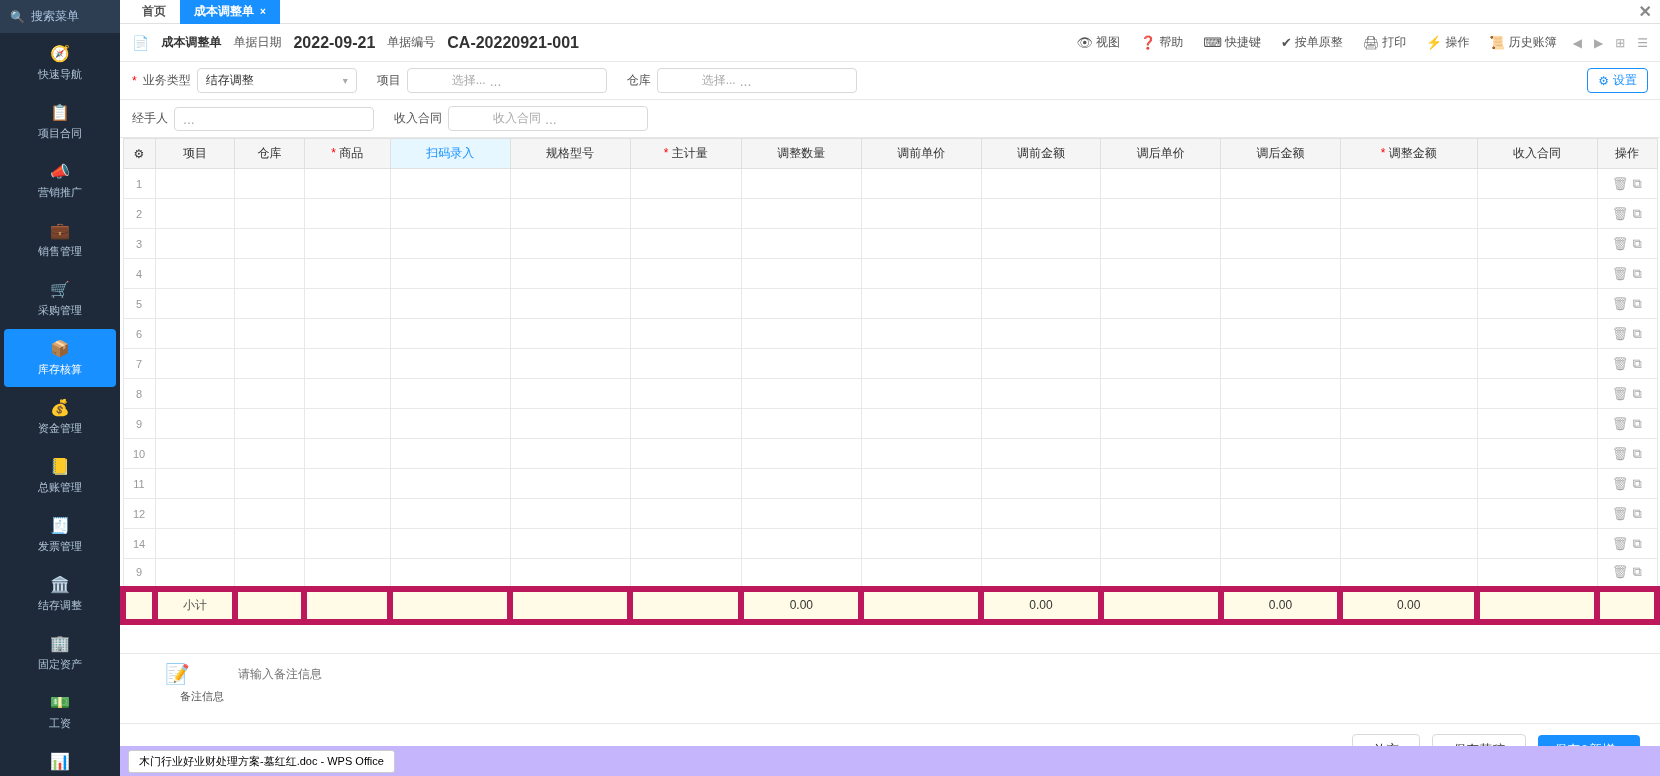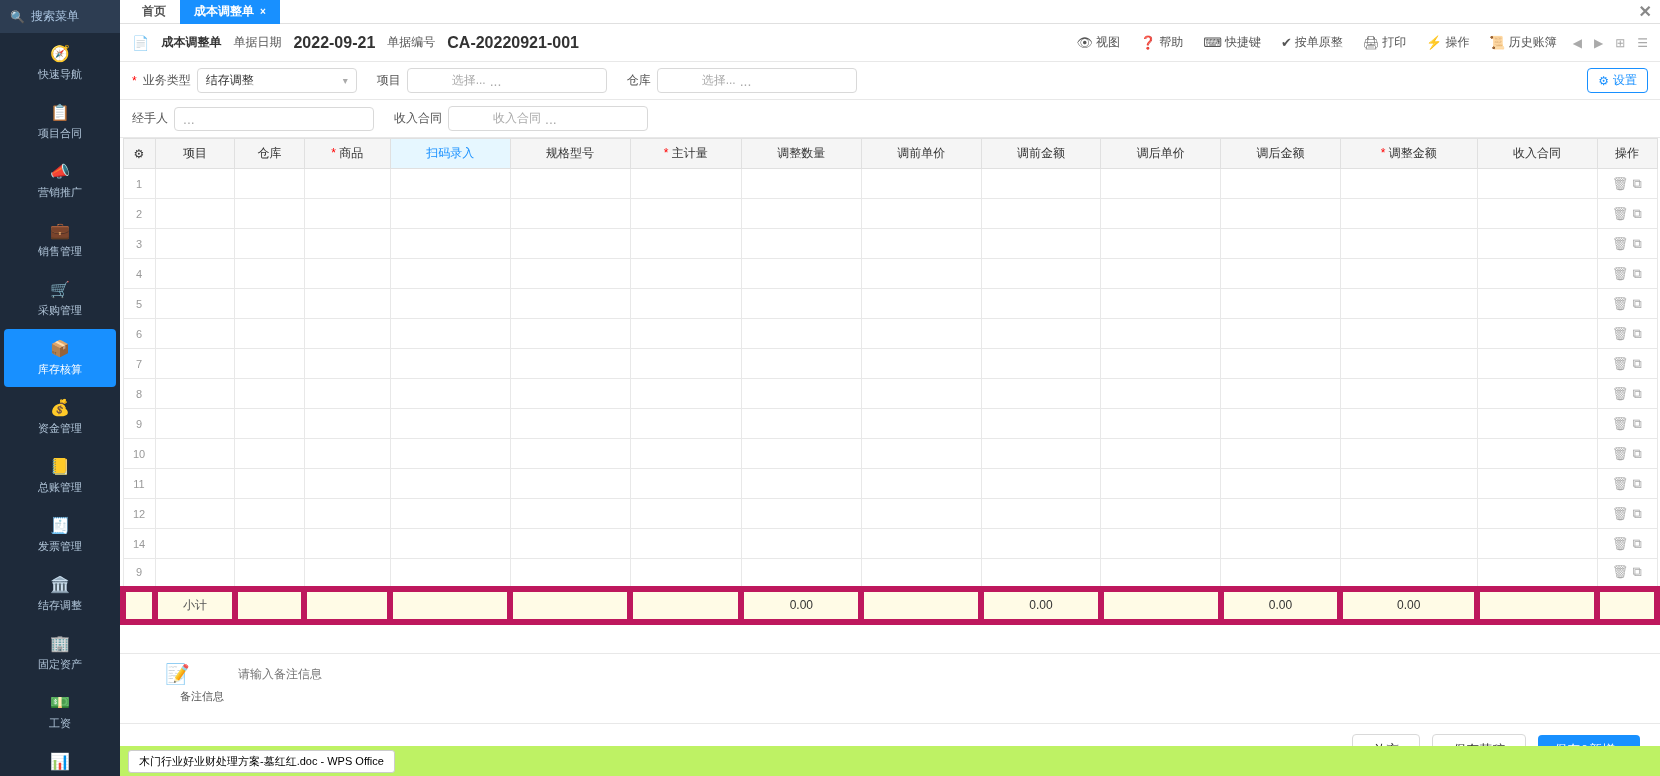--- a/index.html
+++ b/index.html
@@ -306,21 +306,21 @@
     }
     .btn-save-new .chevron { font-size: 10px; }
 
     
     .taskbar {
       position: fixed;
       bottom: 0;
       left: 120px;
       right: 0;
       height: 30px;
-      background: #bef264;
+      background: #c4b5fd;
       display: flex;
       align-items: center;
       padding: 0 8px;
       z-index: 10;
     }
     .taskbar-item {
       background: #fff;
       border: 1px solid #ccc;
       padding: 3px 10px;
       font-size: 11px;

